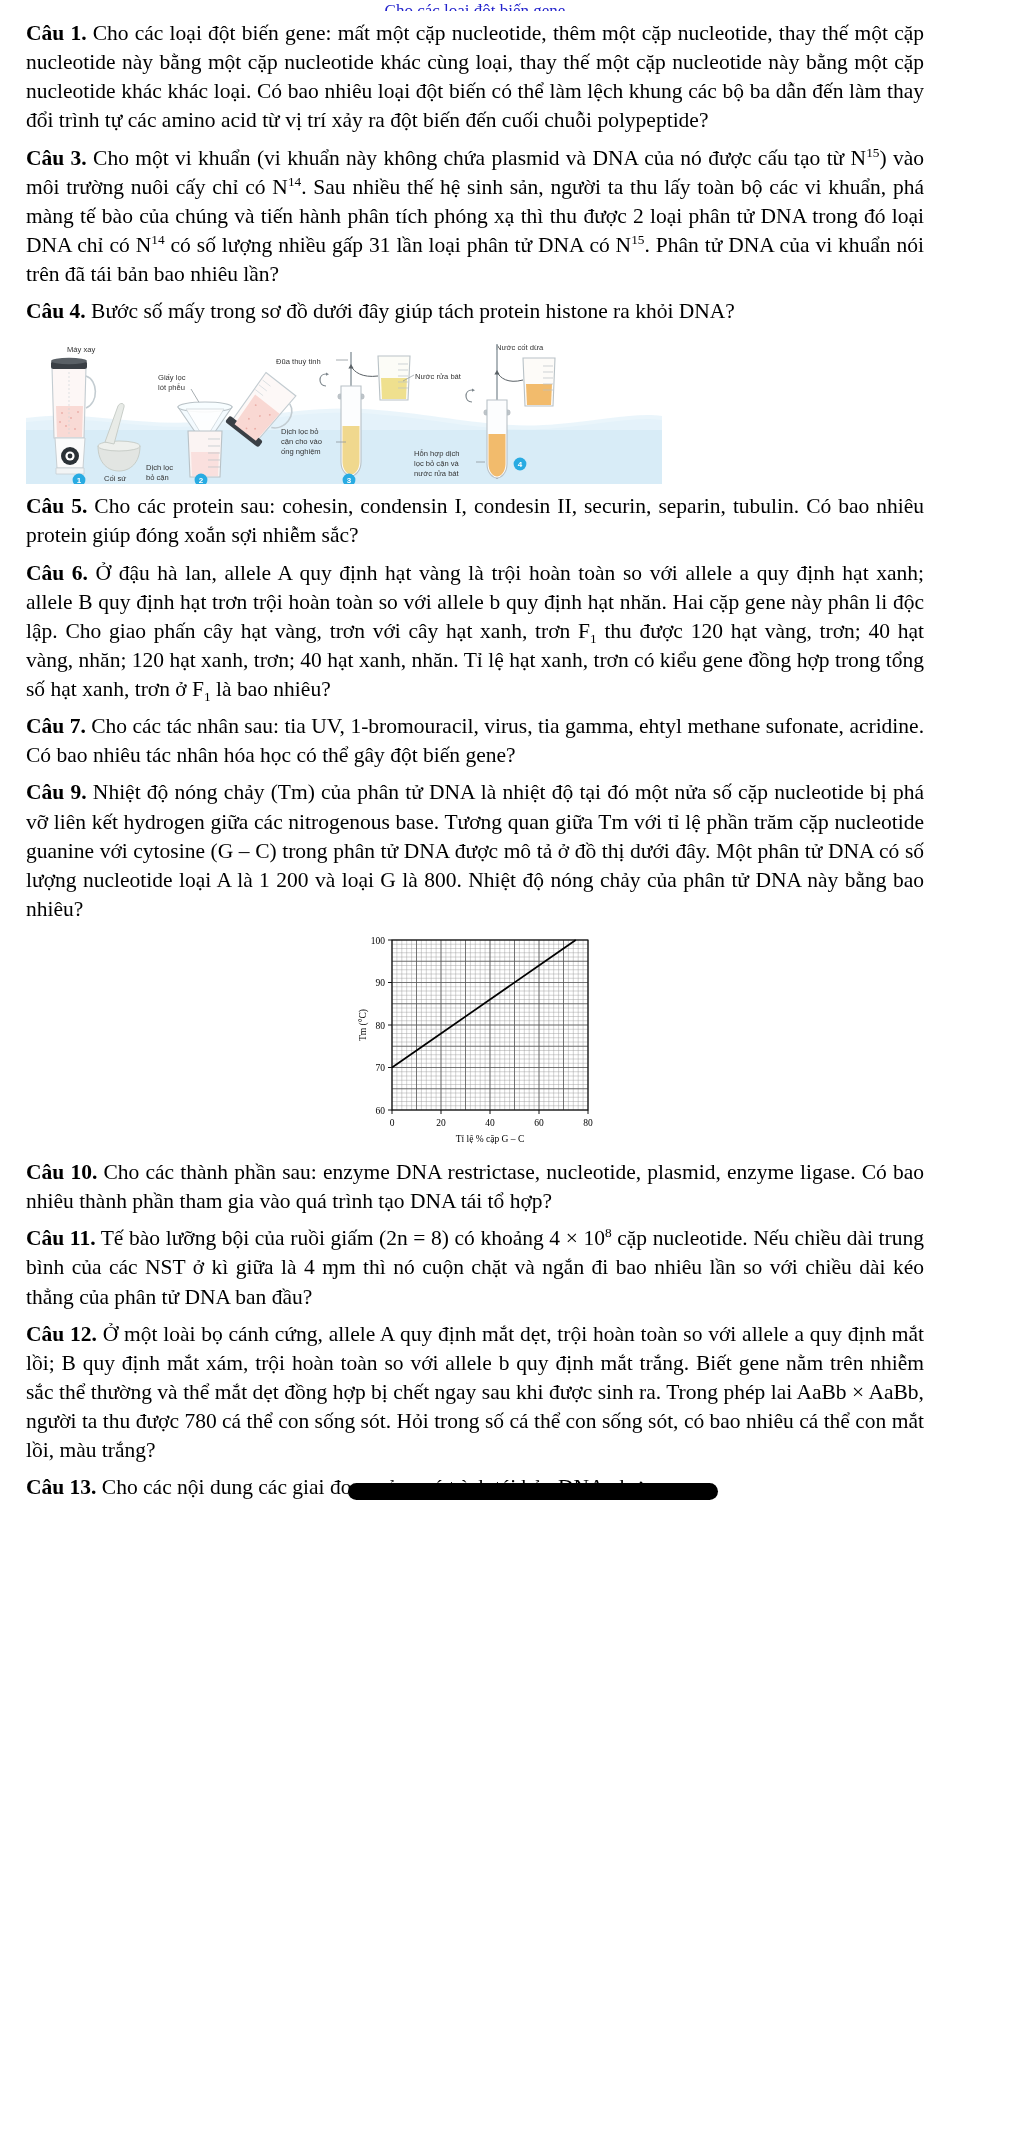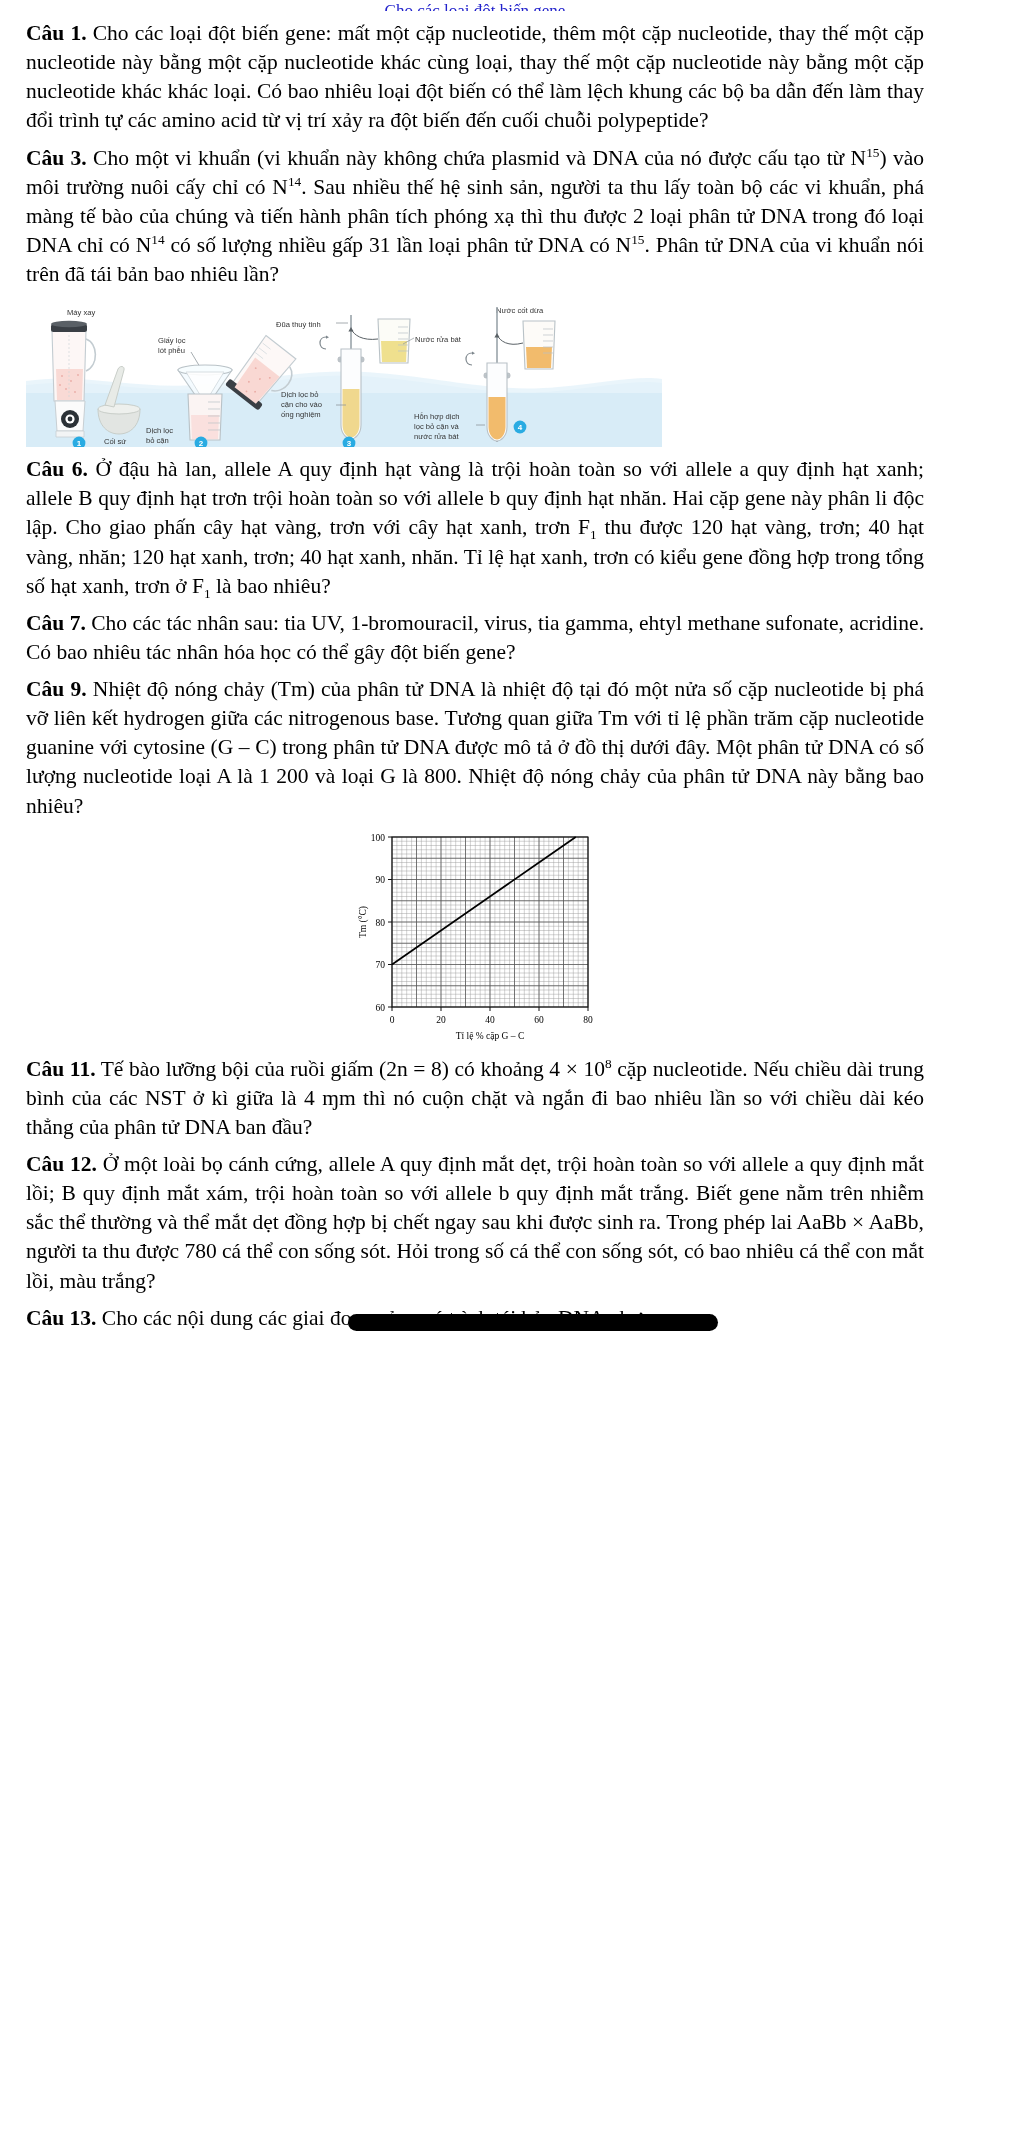--- a/index.html
+++ b/index.html
@@ -80,20 +80,21 @@
 
   <div class="cut-top">
     <span>Cho các loại đột biến gene</span>
   </div>
 
   <p class="q"><b>Câu 1.</b><span> Cho các loại đột biến gene: mất một cặp nucleotide, thêm một cặp nucleotide, thay thế một cặp nucleotide này bằng một cặp nucleotide khác cùng loại, thay thế một cặp nucleotide này bằng một cặp nucleotide khác khác loại. Có bao nhiêu loại đột biến có thể làm lệch khung các bộ ba dẫn đến làm thay đổi trình tự các amino acid từ vị trí xảy ra đột biến đến cuối chuỗi polypeptide?</span></p>
 
 
   <p class="q"><b>Câu 3.</b><span> Cho một vi khuẩn (vi khuẩn này không chứa plasmid và DNA của nó được cấu tạo từ N</span><sup>15</sup><span>) vào môi trường nuôi cấy chỉ có N</span><sup>14</sup><span>. Sau nhiều thế hệ sinh sản, người ta thu lấy toàn bộ các vi khuẩn, phá màng tế bào của chúng và tiến hành phân tích phóng xạ thì thu được 2 loại phân tử DNA trong đó loại DNA chỉ có N</span><sup>14</sup><span> có số lượng nhiều gấp 31 lần loại phân tử DNA có  N</span><sup>15</sup><span>. Phân tử DNA của vi khuẩn nói trên đã tái bản bao nhiêu lần?</span></p>
 
+  <p class="q"><b>Câu 4.</b><span> Bước số mấy trong sơ đồ dưới đây giúp tách protein histone ra khỏi DNA?</span></p>
 
   <div class="diagram-wrap">
     <svg class="diagram-svg" width="636" height="150" viewBox="0 0 636 150" xmlns="http://www.w3.org/2000/svg">
       <defs>
         <clipPath id="clipAll">
             <rect x="0" y="0" width="636" height="150"></rect>
           </clipPath>
       </defs>
       <g clip-path="url(#clipAll)">
         <rect x="0" y="0" width="636" height="150" fill="#ffffff"></rect>
@@ -245,20 +246,21 @@
           <text x="323" y="149" text-anchor="middle" font-family="Liberation Sans, sans-serif" font-size="8" font-weight="bold" fill="#ffffff">3</text>
         </g>
         <g>
           <circle cx="494" cy="130" r="6.4" fill="#29abe2"></circle>
           <text x="494" y="133" text-anchor="middle" font-family="Liberation Sans, sans-serif" font-size="8" font-weight="bold" fill="#ffffff">4</text>
         </g>
       </g>
     </svg>
   </div>
 
+  <p class="q"><b>Câu 5.</b><span> Cho các protein sau: cohesin, condensin I, condesin II, securin, separin, tubulin. Có bao nhiêu protein giúp đóng xoắn sợi nhiễm sắc?</span></p>
 
   <p class="q"><b>Câu 6.</b><span> Ở đậu hà lan, allele A quy định hạt vàng là trội hoàn toàn so với allele a quy định hạt xanh; allele B quy định hạt trơn trội hoàn toàn so với allele b quy định hạt nhăn. Hai cặp gene này phân li độc lập. Cho giao phấn cây hạt vàng, trơn với cây hạt xanh, trơn F</span><sub>1</sub><span> thu được 120 hạt vàng, trơn; 40 hạt vàng, nhăn; 120 hạt xanh, trơn; 40 hạt xanh, nhăn. Tỉ lệ hạt xanh, trơn có kiểu gene đồng hợp trong tổng số hạt xanh, trơn ở F</span><sub>1</sub><span> là bao nhiêu?</span></p>
 
   <p class="q"><b>Câu 7.</b><span> Cho các tác nhân sau: tia UV, 1-bromouracil, virus, tia gamma, ehtyl methane sufonate, acridine. Có bao nhiêu tác nhân hóa học có thể gây đột biến gene?</span></p>
 
 
   <p class="q"><b>Câu 9.</b><span> Nhiệt độ nóng chảy (Tm) của phân tử DNA là nhiệt độ tại đó một nửa số cặp nucleotide bị phá vỡ liên kết hydrogen giữa các nitrogenous base. Tương quan giữa Tm với tỉ lệ phần trăm cặp nucleotide guanine với cytosine (G – C) trong phân tử DNA được mô tả ở đồ thị dưới đây. Một phân tử DNA có số lượng nucleotide loại A là 1 200 và loại G là 800. Nhiệt độ nóng chảy của phân tử DNA này bằng bao nhiêu?</span></p>
 
   <div class="chart-wrap">
     <div class="chart-box">
@@ -385,20 +387,21 @@
           <line x1="189" y1="178" x2="189" y2="182" stroke="#111" stroke-width="1"></line>
           <text x="189" y="194" text-anchor="middle" font-family="Liberation Serif, serif" font-size="9.5" fill="#000">60</text>
           <line x1="238" y1="178" x2="238" y2="182" stroke="#111" stroke-width="1"></line>
           <text x="238" y="194" text-anchor="middle" font-family="Liberation Serif, serif" font-size="9.5" fill="#000">80</text>
           <text x="140" y="210" text-anchor="middle" font-family="Liberation Serif, serif" font-size="9.5" fill="#000">Tỉ lệ % cặp G – C</text>
           <text x="16" y="93" text-anchor="middle" font-family="Liberation Serif, serif" font-size="9.5" fill="#000" transform="rotate(-90 16 93)">Tm (°C)</text>
         </svg>
     </div>
   </div>
 
+  <p class="q"><b>Câu 10.</b><span> Cho các thành phần sau: enzyme DNA restrictase, nucleotide, plasmid, enzyme ligase. Có bao nhiêu thành phần tham gia vào quá trình tạo DNA tái tổ hợp?</span></p>
 
   <p class="q"><b>Câu 11.</b><span> Tế bào lưỡng bội của ruồi giấm (2n = 8) có khoảng 4 × 10</span><sup>8</sup><span> cặp nucleotide. Nếu chiều dài trung bình của các NST ở kì giữa là 4 ɱm thì nó cuộn chặt và ngắn đi bao nhiêu lần so với chiều dài kéo thẳng của phân tử DNA ban đầu?</span></p>
 
   <p class="q"><b>Câu 12.</b><span> Ở một loài bọ cánh cứng, allele A quy định mắt dẹt, trội hoàn toàn so với allele a quy định mắt lồi; B quy định mắt xám, trội hoàn toàn so với allele b quy định mắt trắng. Biết gene nằm trên nhiễm sắc thể thường và thể mắt dẹt đồng hợp bị chết ngay sau khi được sinh ra. Trong phép lai AaBb × AaBb, người ta thu được 780 cá thể con sống sót. Hỏi trong số cá thể con sống sót, có bao nhiêu cá thể con mắt lồi, màu trắng?</span></p>
 
   <div style="position:relative;">
     <p class="q"><b>Câu 13.</b><span> Cho các nội dung các giai đoạn của quá trình tái bản DNA như sau:</span></p>
     <div class="redact"></div>
   </div>
 

